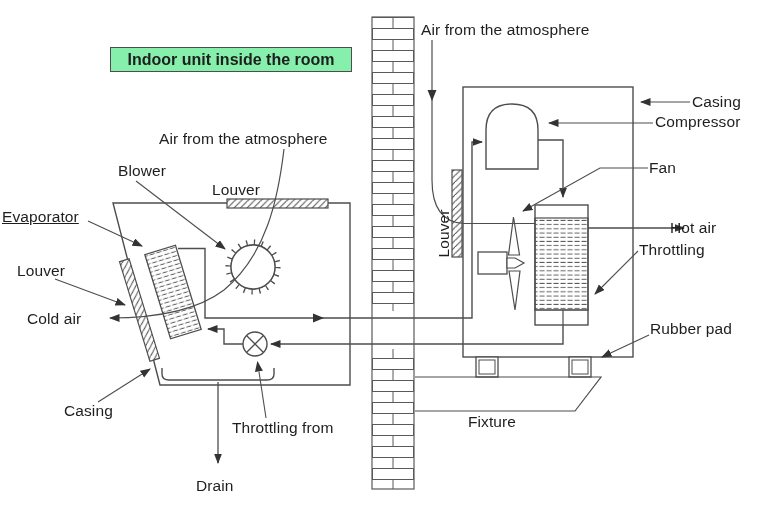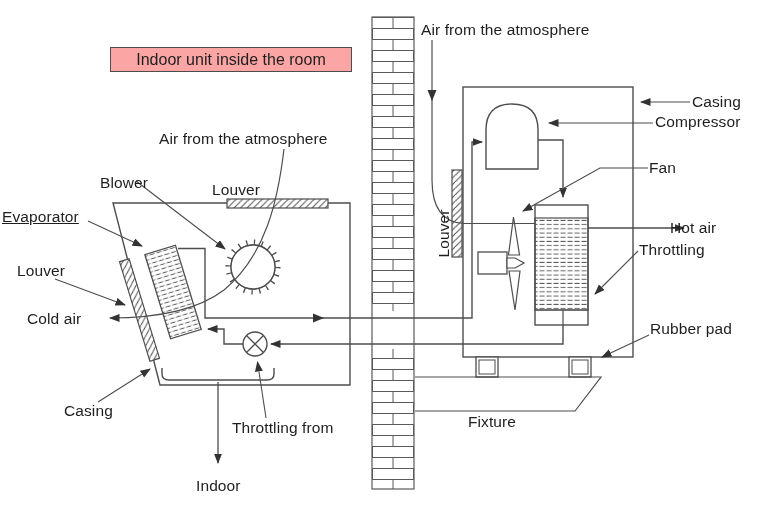--- a/index.html
+++ b/index.html
@@ -7,21 +7,21 @@
     position:relative;width:768px;height:514px;background:#ffffff;overflow:hidden;
     font-family:"Liberation Sans", sans-serif;color:#1e1e1e;
   }
   .stage svg{position:absolute;left:0;top:0;}
   .lbl{
     position:absolute;font-size:15.5px;line-height:17px;white-space:nowrap;
     color:#1e1e1e;letter-spacing:.1px;
   }
   .titlebox{
     position:absolute;border:1.5px solid #4d4d4d;display:flex;align-items:center;
-    justify-content:center;font-size:16px;white-space:nowrap;background:#fca5a5;
+    justify-content:center;font-size:16px;white-space:nowrap;background:#86efac;font-weight:bold;
   }
   .rot{transform:rotate(-90deg);transform-origin:center;text-align:center;}
 </style>
 </head>
 <body>
 
 <div class="stage">
 
   <svg width="768" height="514" viewBox="0 0 768 514">
     <defs>
@@ -133,28 +133,28 @@
     <path d="M690,102 L641,102" stroke="#4d4d4d" stroke-width="1.1" fill="none" marker-end="url(#ah)"></path>
     <path d="M653,123 L549,123" stroke="#4d4d4d" stroke-width="1.1" fill="none" marker-end="url(#ah)"></path>
     <path d="M648,168 L600,168 L523,211" stroke="#4d4d4d" stroke-width="1.1" fill="none" marker-end="url(#ah)"></path>
     <path d="M638,251 L595,294" stroke="#4d4d4d" stroke-width="1.1" fill="none" marker-end="url(#ah)"></path>
     <path d="M649,335 L602,357" stroke="#4d4d4d" stroke-width="1.1" fill="none" marker-end="url(#ah)"></path>
   </svg>
 
   <div class="titlebox" style="left:110px;top:47px;width:240px;height:23px;">Indoor unit inside the room</div>
 
   <div class="lbl" style="left:159px;top:130px;">Air from the atmosphere</div>
-  <div class="lbl" style="left:100px;top:162px;margin-top:12px;">Blower</div>
+  <div class="lbl" style="left:118px;top:162px;">Blower</div>
   <div class="lbl" style="left:212px;top:181px;">Louver</div>
   <div class="lbl" style="left:2px;top:208px;text-decoration:underline;">Evaporator</div>
   <div class="lbl" style="left:17px;top:262px;">Louver</div>
   <div class="lbl" style="left:27px;top:310px;">Cold air</div>
   <div class="lbl" style="left:64px;top:402px;">Casing</div>
   <div class="lbl" style="left:232px;top:419px;">Throttling from</div>
-  <div class="lbl" style="left:196px;top:477px;">Indoor</div>
+  <div class="lbl" style="left:196px;top:477px;">Drain</div>
 
   <div class="lbl" style="left:421px;top:21px;">Air from the atmosphere</div>
   <div class="lbl" style="left:692px;top:93px;">Casing</div>
   <div class="lbl" style="left:655px;top:113px;text-align:right;">Compressor</div>
   <div class="lbl" style="left:649px;top:159px;">Fan</div>
   <div class="lbl" style="left:670px;top:219px;">Hot air</div>
   <div class="lbl" style="left:639px;top:241px;">Throttling</div>
   <div class="lbl" style="left:650px;top:320px;">Rubber pad</div>
   <div class="lbl rot" style="left:405px;top:225px;width:76px;">Louver</div>
   <div class="lbl" style="left:468px;top:385px;margin-top:28px;">Fixture</div>

